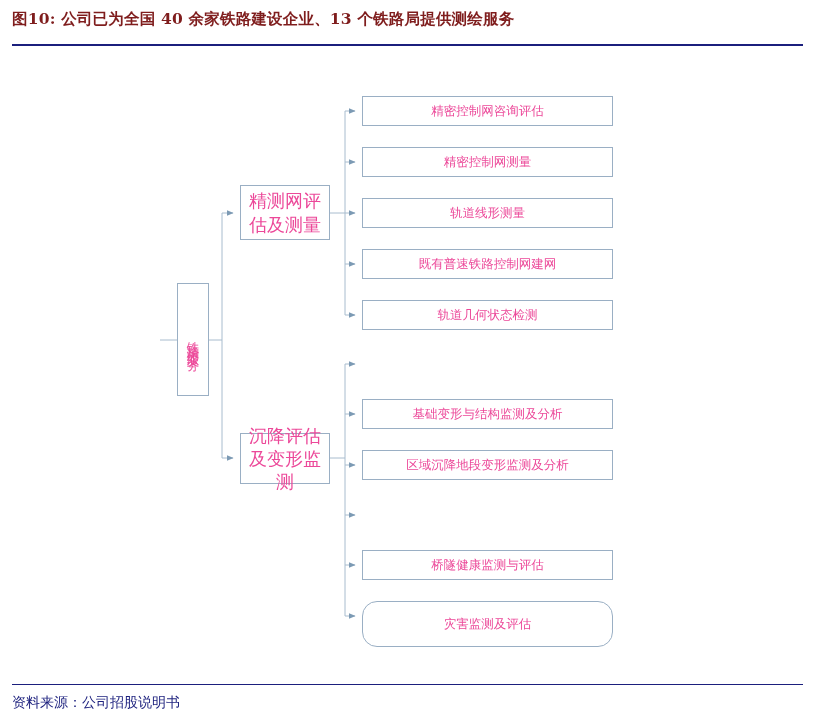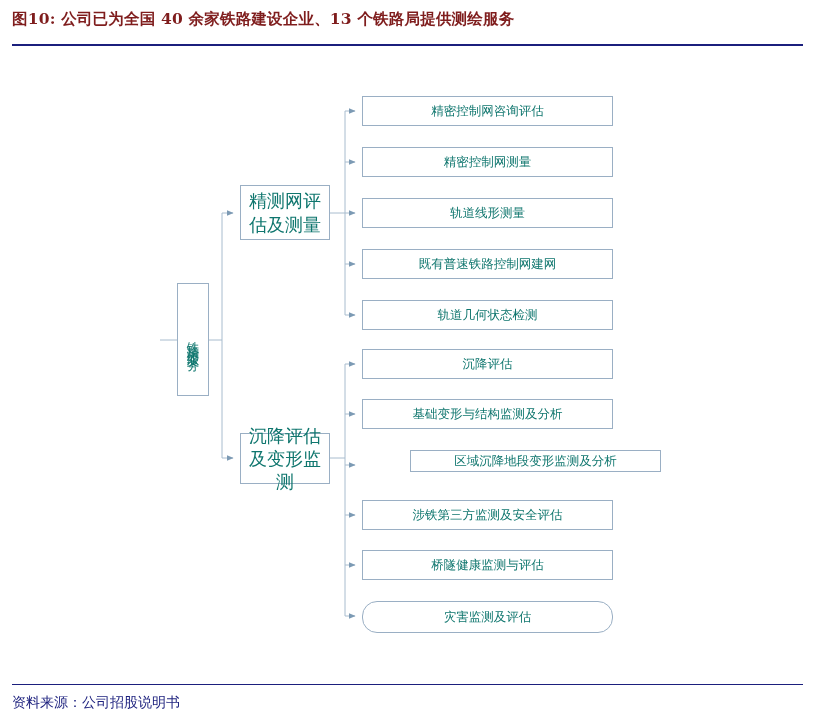--- a/index.html
+++ b/index.html
@@ -74,21 +74,21 @@
     position: absolute;
     left: 0; top: 0;
     width: 815px;
     height: 636px;
   }
 
   .node {
     position: absolute;
     border: 1px solid #9aafc4;
     background: #ffffff;
-    color: #0f766e;
+    color: #ec4899;
     display: flex;
     align-items: center;
     justify-content: center;
     text-align: center;
     line-height: 1.28;
   }
   .node-root {
     font-size: 12.5px;
     writing-mode: vertical-rl;
     text-orientation: upright;
@@ -155,23 +155,21 @@
   <div class="node node-branch" style="left:240px; top:137px; width:90px; height:55px;">精测网评估及测量</div>
 
   <div class="node node-branch" style="left:240px; top:385px; width:90px; height:51px;">沉降评估及变形监测</div>
 
   <div class="node node-leaf" style="left:362px; top:48px; width:251px; height:30px;">精密控制网咨询评估</div>
   <div class="node node-leaf" style="left:362px; top:99px; width:251px; height:30px;">精密控制网测量</div>
   <div class="node node-leaf" style="left:362px; top:150px; width:251px; height:30px;">轨道线形测量</div>
   <div class="node node-leaf" style="left:362px; top:201px; width:251px; height:30px;">既有普速铁路控制网建网</div>
   <div class="node node-leaf" style="left:362px; top:252px; width:251px; height:30px;">轨道几何状态检测</div>
 
-  <div class="node node-leaf" style="left:362px; top:301px; width:251px; height:30px;">沉降评估</div>
   <div class="node node-leaf" style="left:362px; top:351px; width:251px; height:30px;">基础变形与结构监测及分析</div>
-  <div class="node node-leaf" style="left:362px; top:402px; width:251px; height:22px;margin-left:48px;">区域沉降地段变形监测及分析</div>
-  <div class="node node-leaf" style="left:362px; top:452px; width:251px; height:30px;">涉铁第三方监测及安全评估</div>
+  <div class="node node-leaf" style="left:362px; top:402px; width:251px; height:30px;">区域沉降地段变形监测及分析</div>
   <div class="node node-leaf" style="left:362px; top:502px; width:251px; height:30px;">桥隧健康监测与评估</div>
-  <div class="node node-leaf" style="left:362px; top:553px; width:251px; height:32px;border-radius:15px;">灾害监测及评估</div>
+  <div class="node node-leaf" style="left:362px; top:553px; width:251px; height:46px;border-radius:15px;">灾害监测及评估</div>
 
 </div>
 
 <div id="footer-rule"></div>
 <div id="figure-source">资料来源：公司招股说明书</div>
 
 </body></html>

